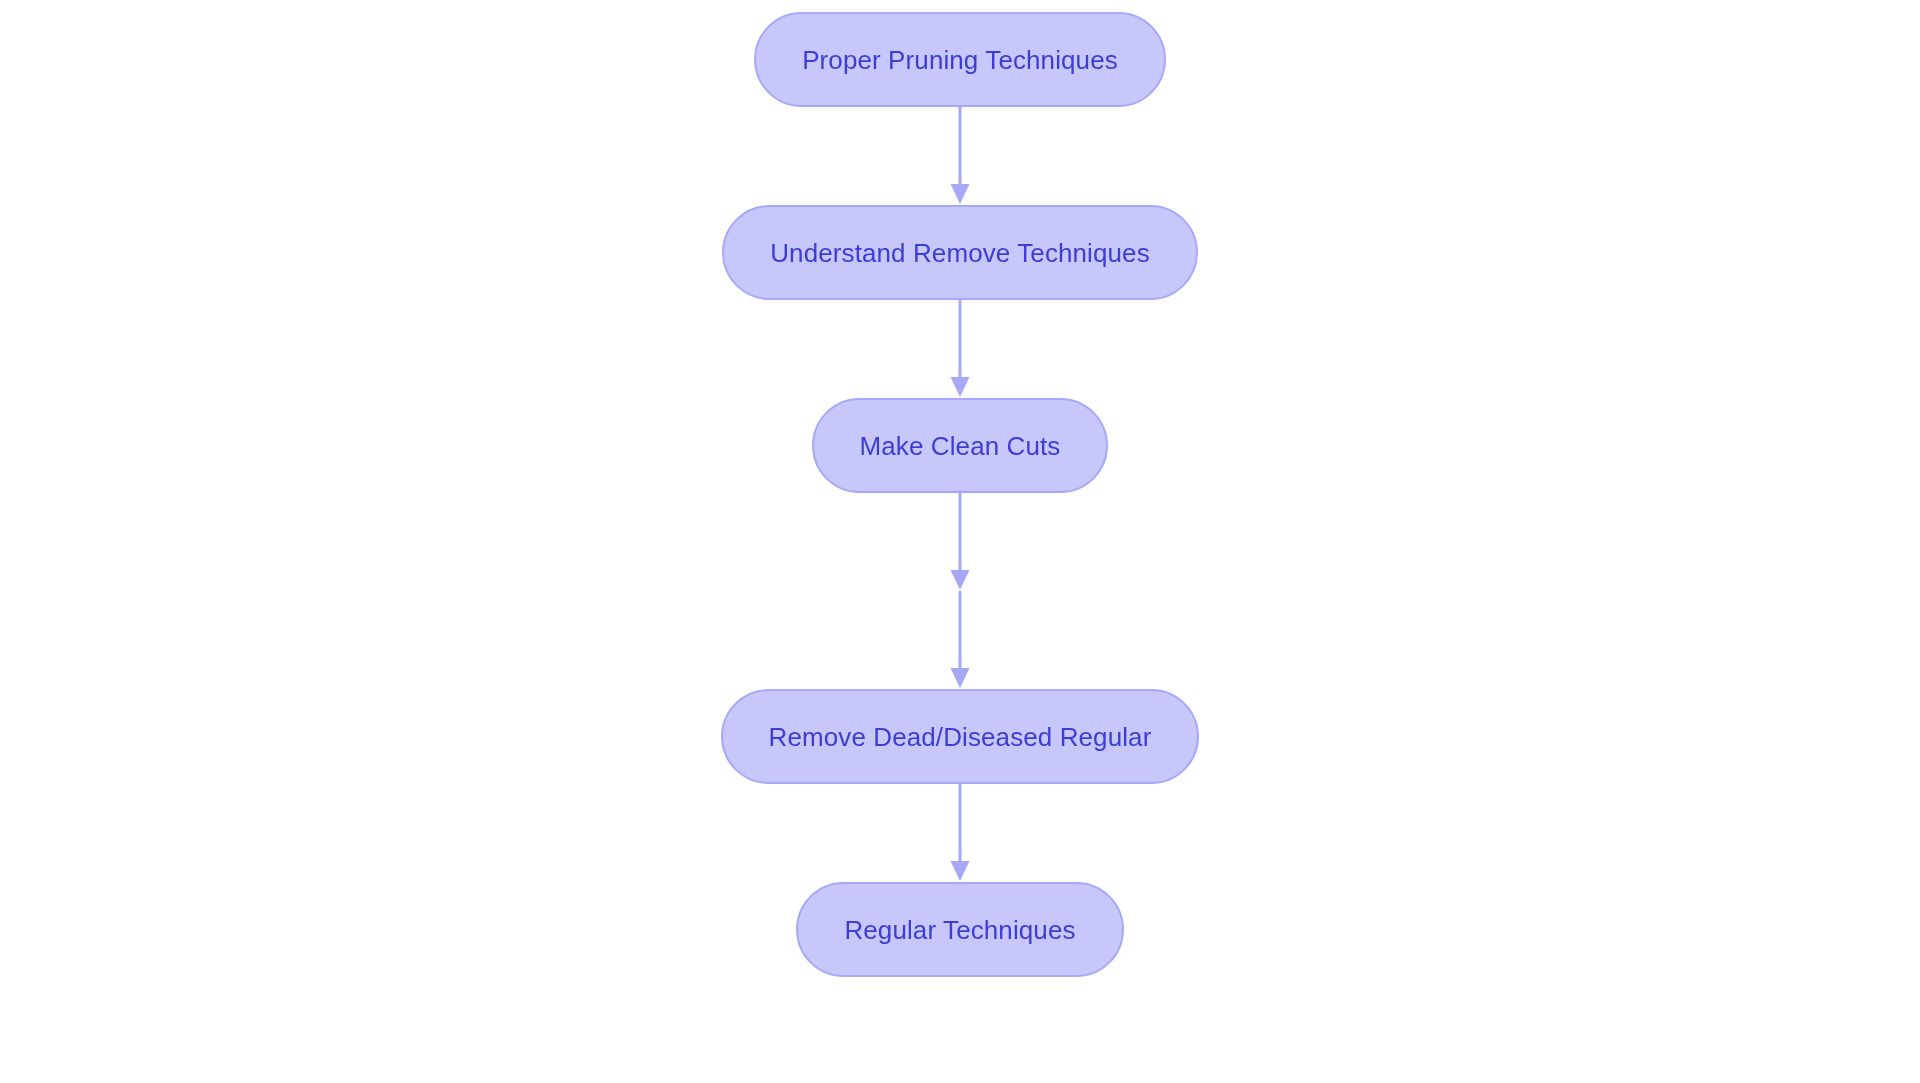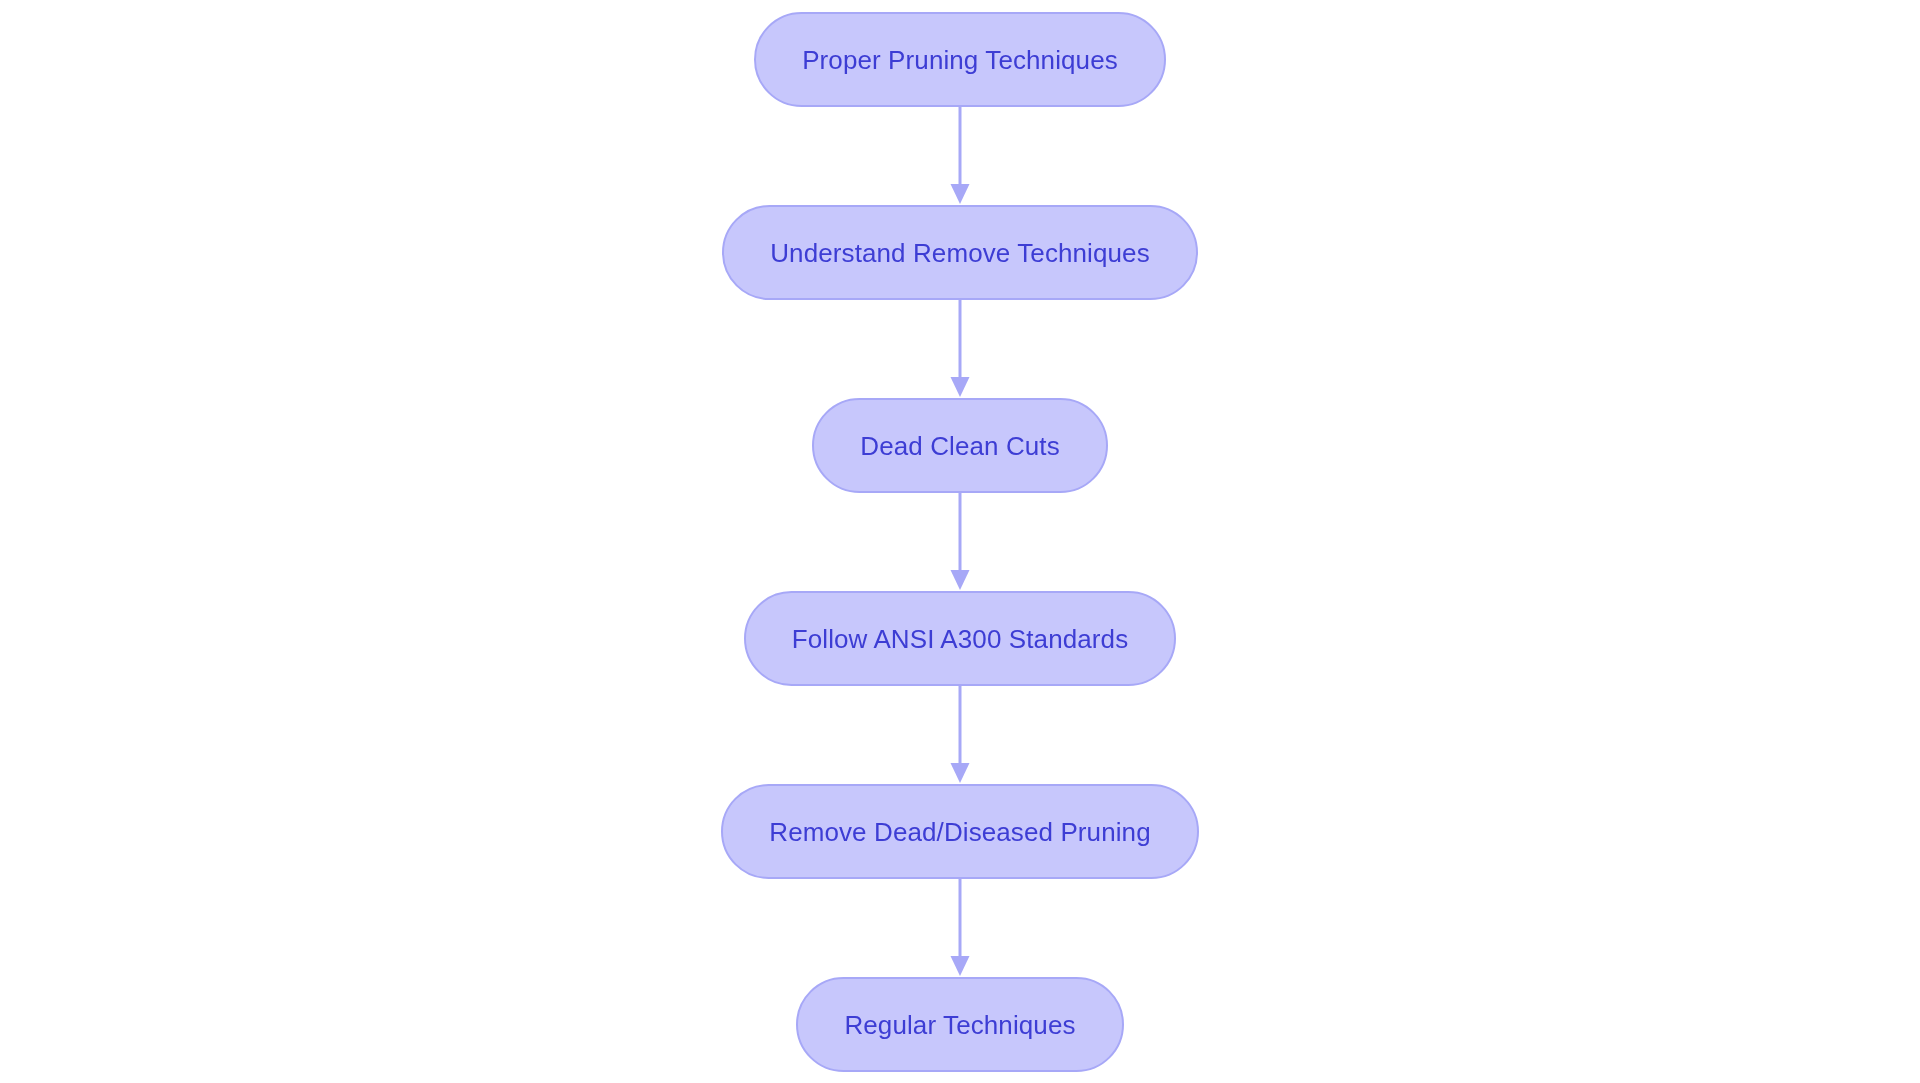--- a/index.html
+++ b/index.html
@@ -91,43 +91,40 @@
     </div>
 
     <div class="flow-connector">
       <svg class="connector-svg" viewBox="0 0 30 98" xmlns="http://www.w3.org/2000/svg">
         <line x1="15" y1="0" x2="15" y2="84" stroke="#a7a8f7" stroke-width="3"></line>
         <polygon points="15,97 5.5,77 24.5,77" fill="#a7a8f7"></polygon>
       </svg>
     </div>
 
     <div class="flow-node">
-      <span class="flow-node-label">Dead Clean Cuts</span>
+      <span class="flow-node-label">Make Clean Cuts</span>
     </div>
 
     <div class="flow-connector">
       <svg class="connector-svg" viewBox="0 0 30 98" xmlns="http://www.w3.org/2000/svg">
         <line x1="15" y1="0" x2="15" y2="84" stroke="#a7a8f7" stroke-width="3"></line>
         <polygon points="15,97 5.5,77 24.5,77" fill="#a7a8f7"></polygon>
       </svg>
     </div>
 
-    <div class="flow-node">
-      <span class="flow-node-label">Follow ANSI A300 Standards</span>
-    </div>
 
     <div class="flow-connector">
       <svg class="connector-svg" viewBox="0 0 30 98" xmlns="http://www.w3.org/2000/svg">
         <line x1="15" y1="0" x2="15" y2="84" stroke="#a7a8f7" stroke-width="3"></line>
         <polygon points="15,97 5.5,77 24.5,77" fill="#a7a8f7"></polygon>
       </svg>
     </div>
 
     <div class="flow-node">
-      <span class="flow-node-label">Remove Dead/Diseased Pruning</span>
+      <span class="flow-node-label">Remove Dead/Diseased Regular</span>
     </div>
 
     <div class="flow-connector">
       <svg class="connector-svg" viewBox="0 0 30 98" xmlns="http://www.w3.org/2000/svg">
         <line x1="15" y1="0" x2="15" y2="84" stroke="#a7a8f7" stroke-width="3"></line>
         <polygon points="15,97 5.5,77 24.5,77" fill="#a7a8f7"></polygon>
       </svg>
     </div>
 
     <div class="flow-node">

